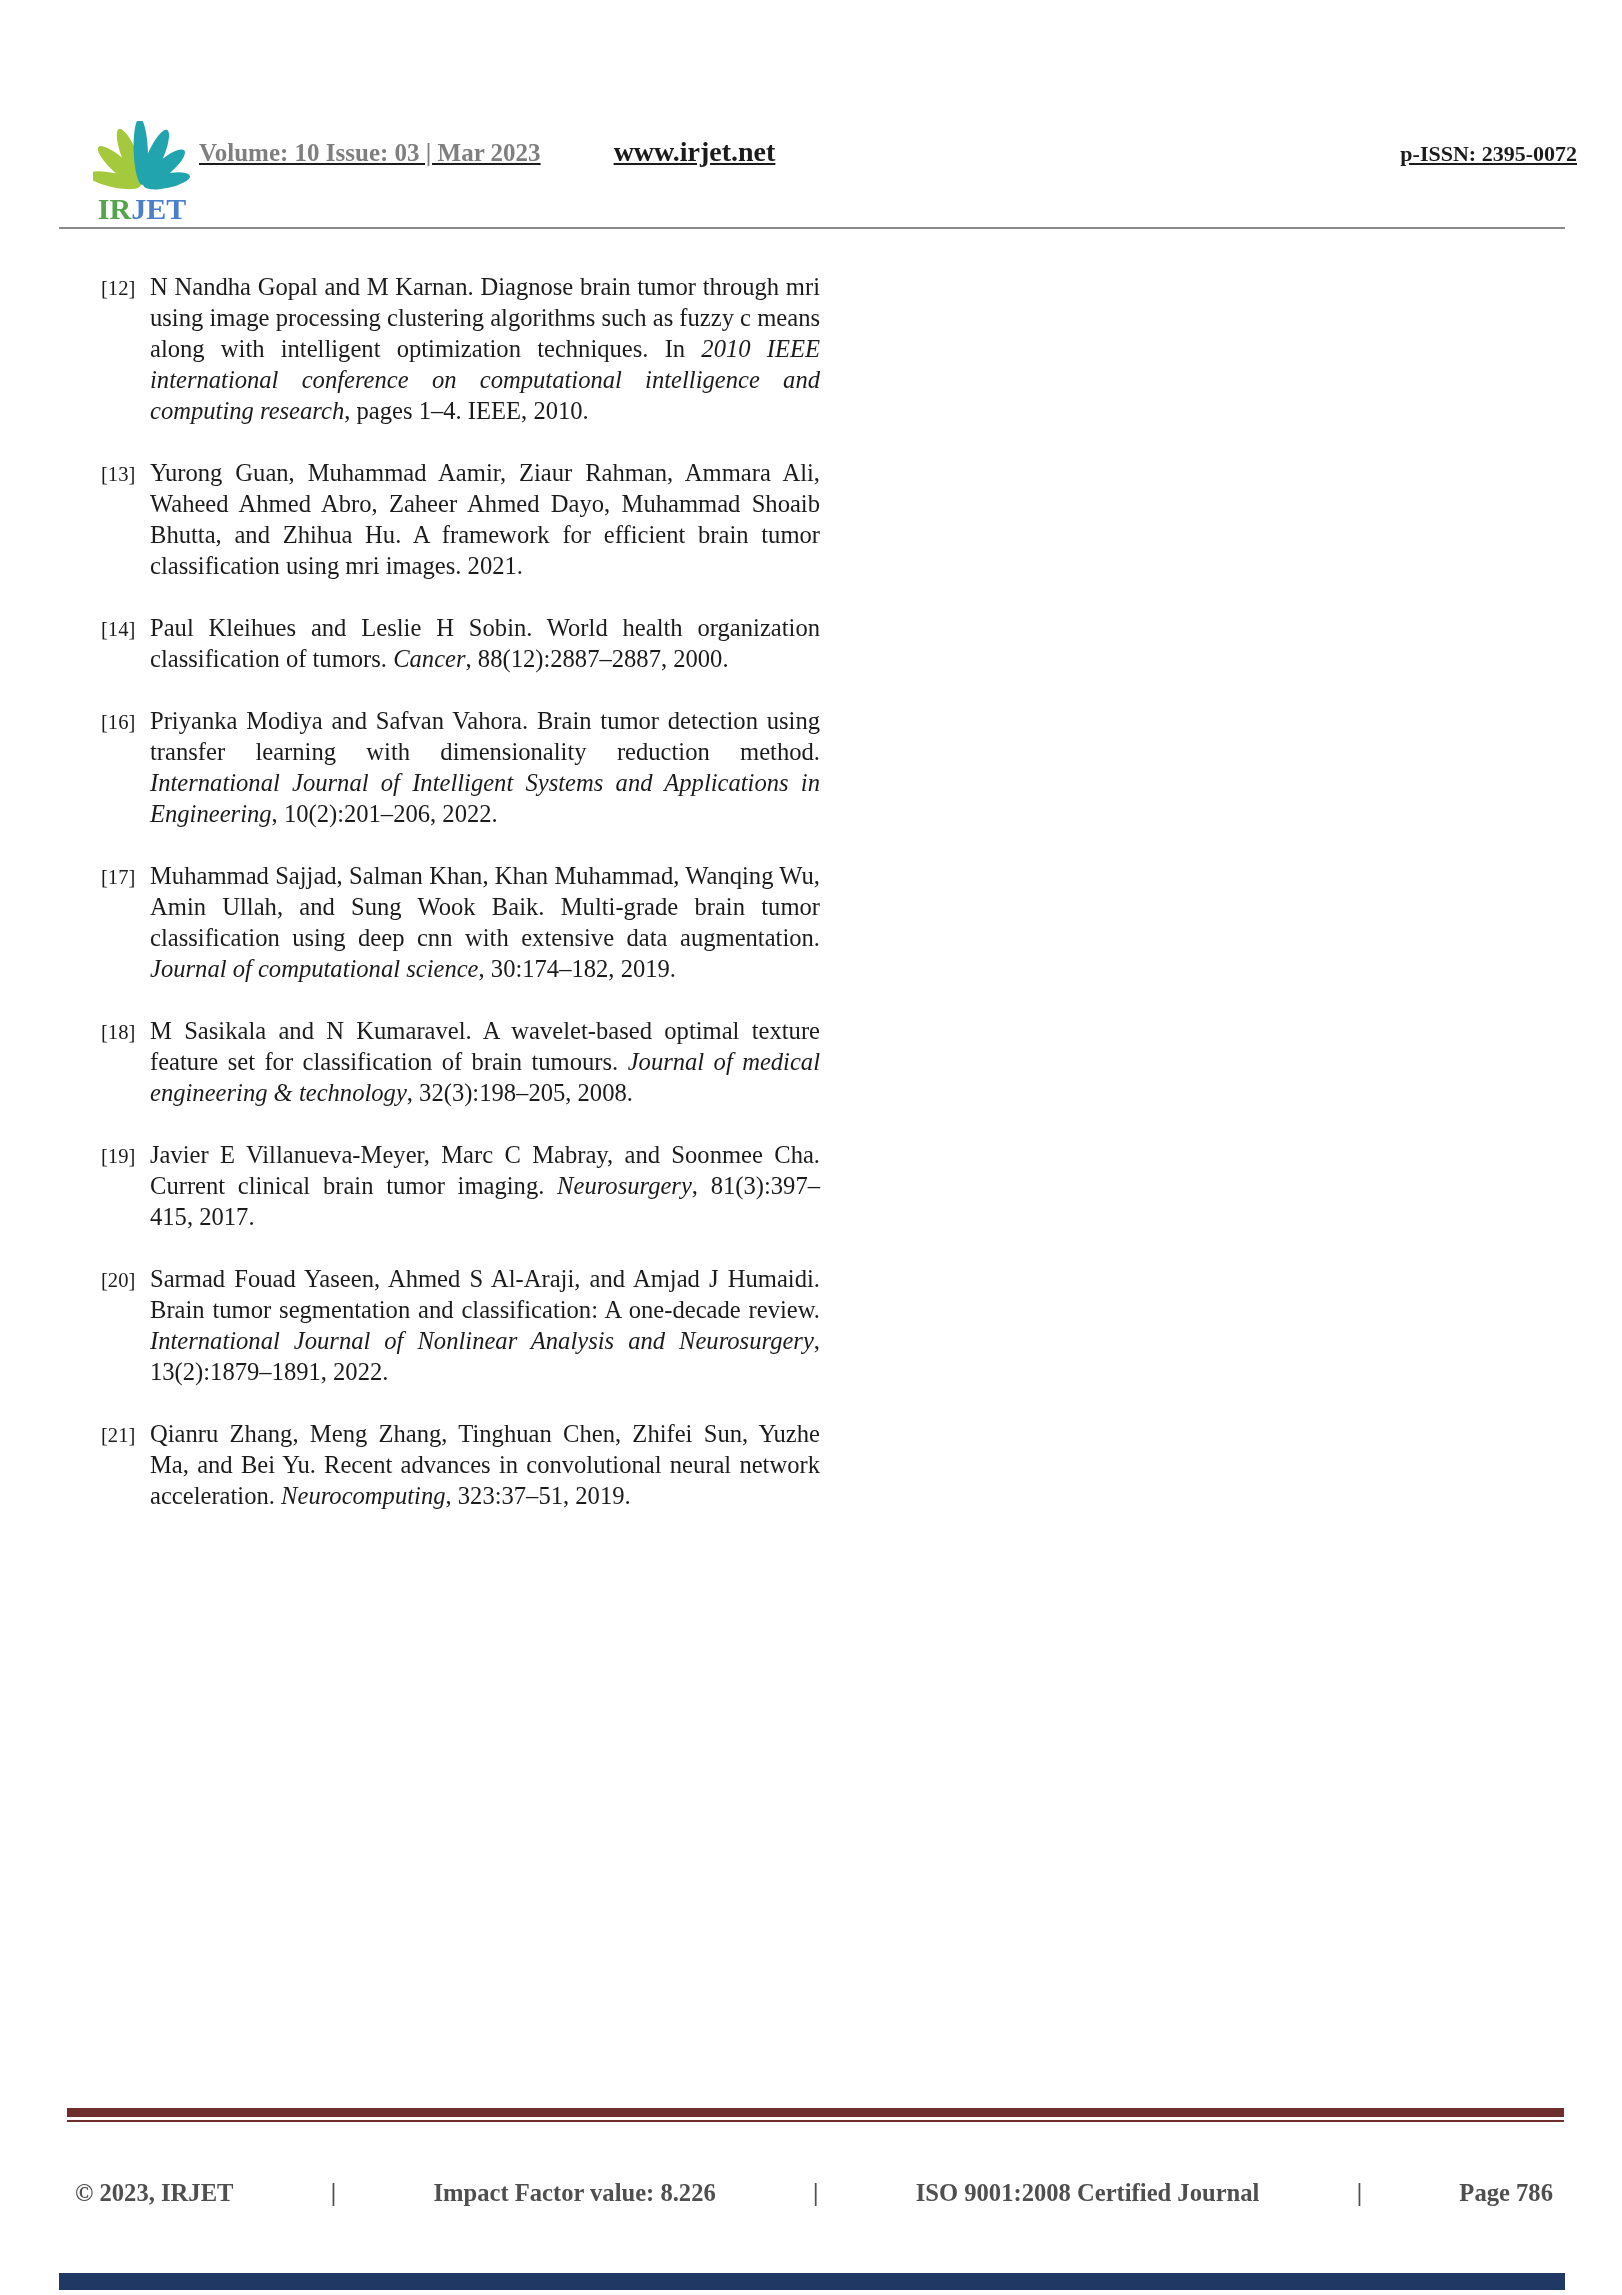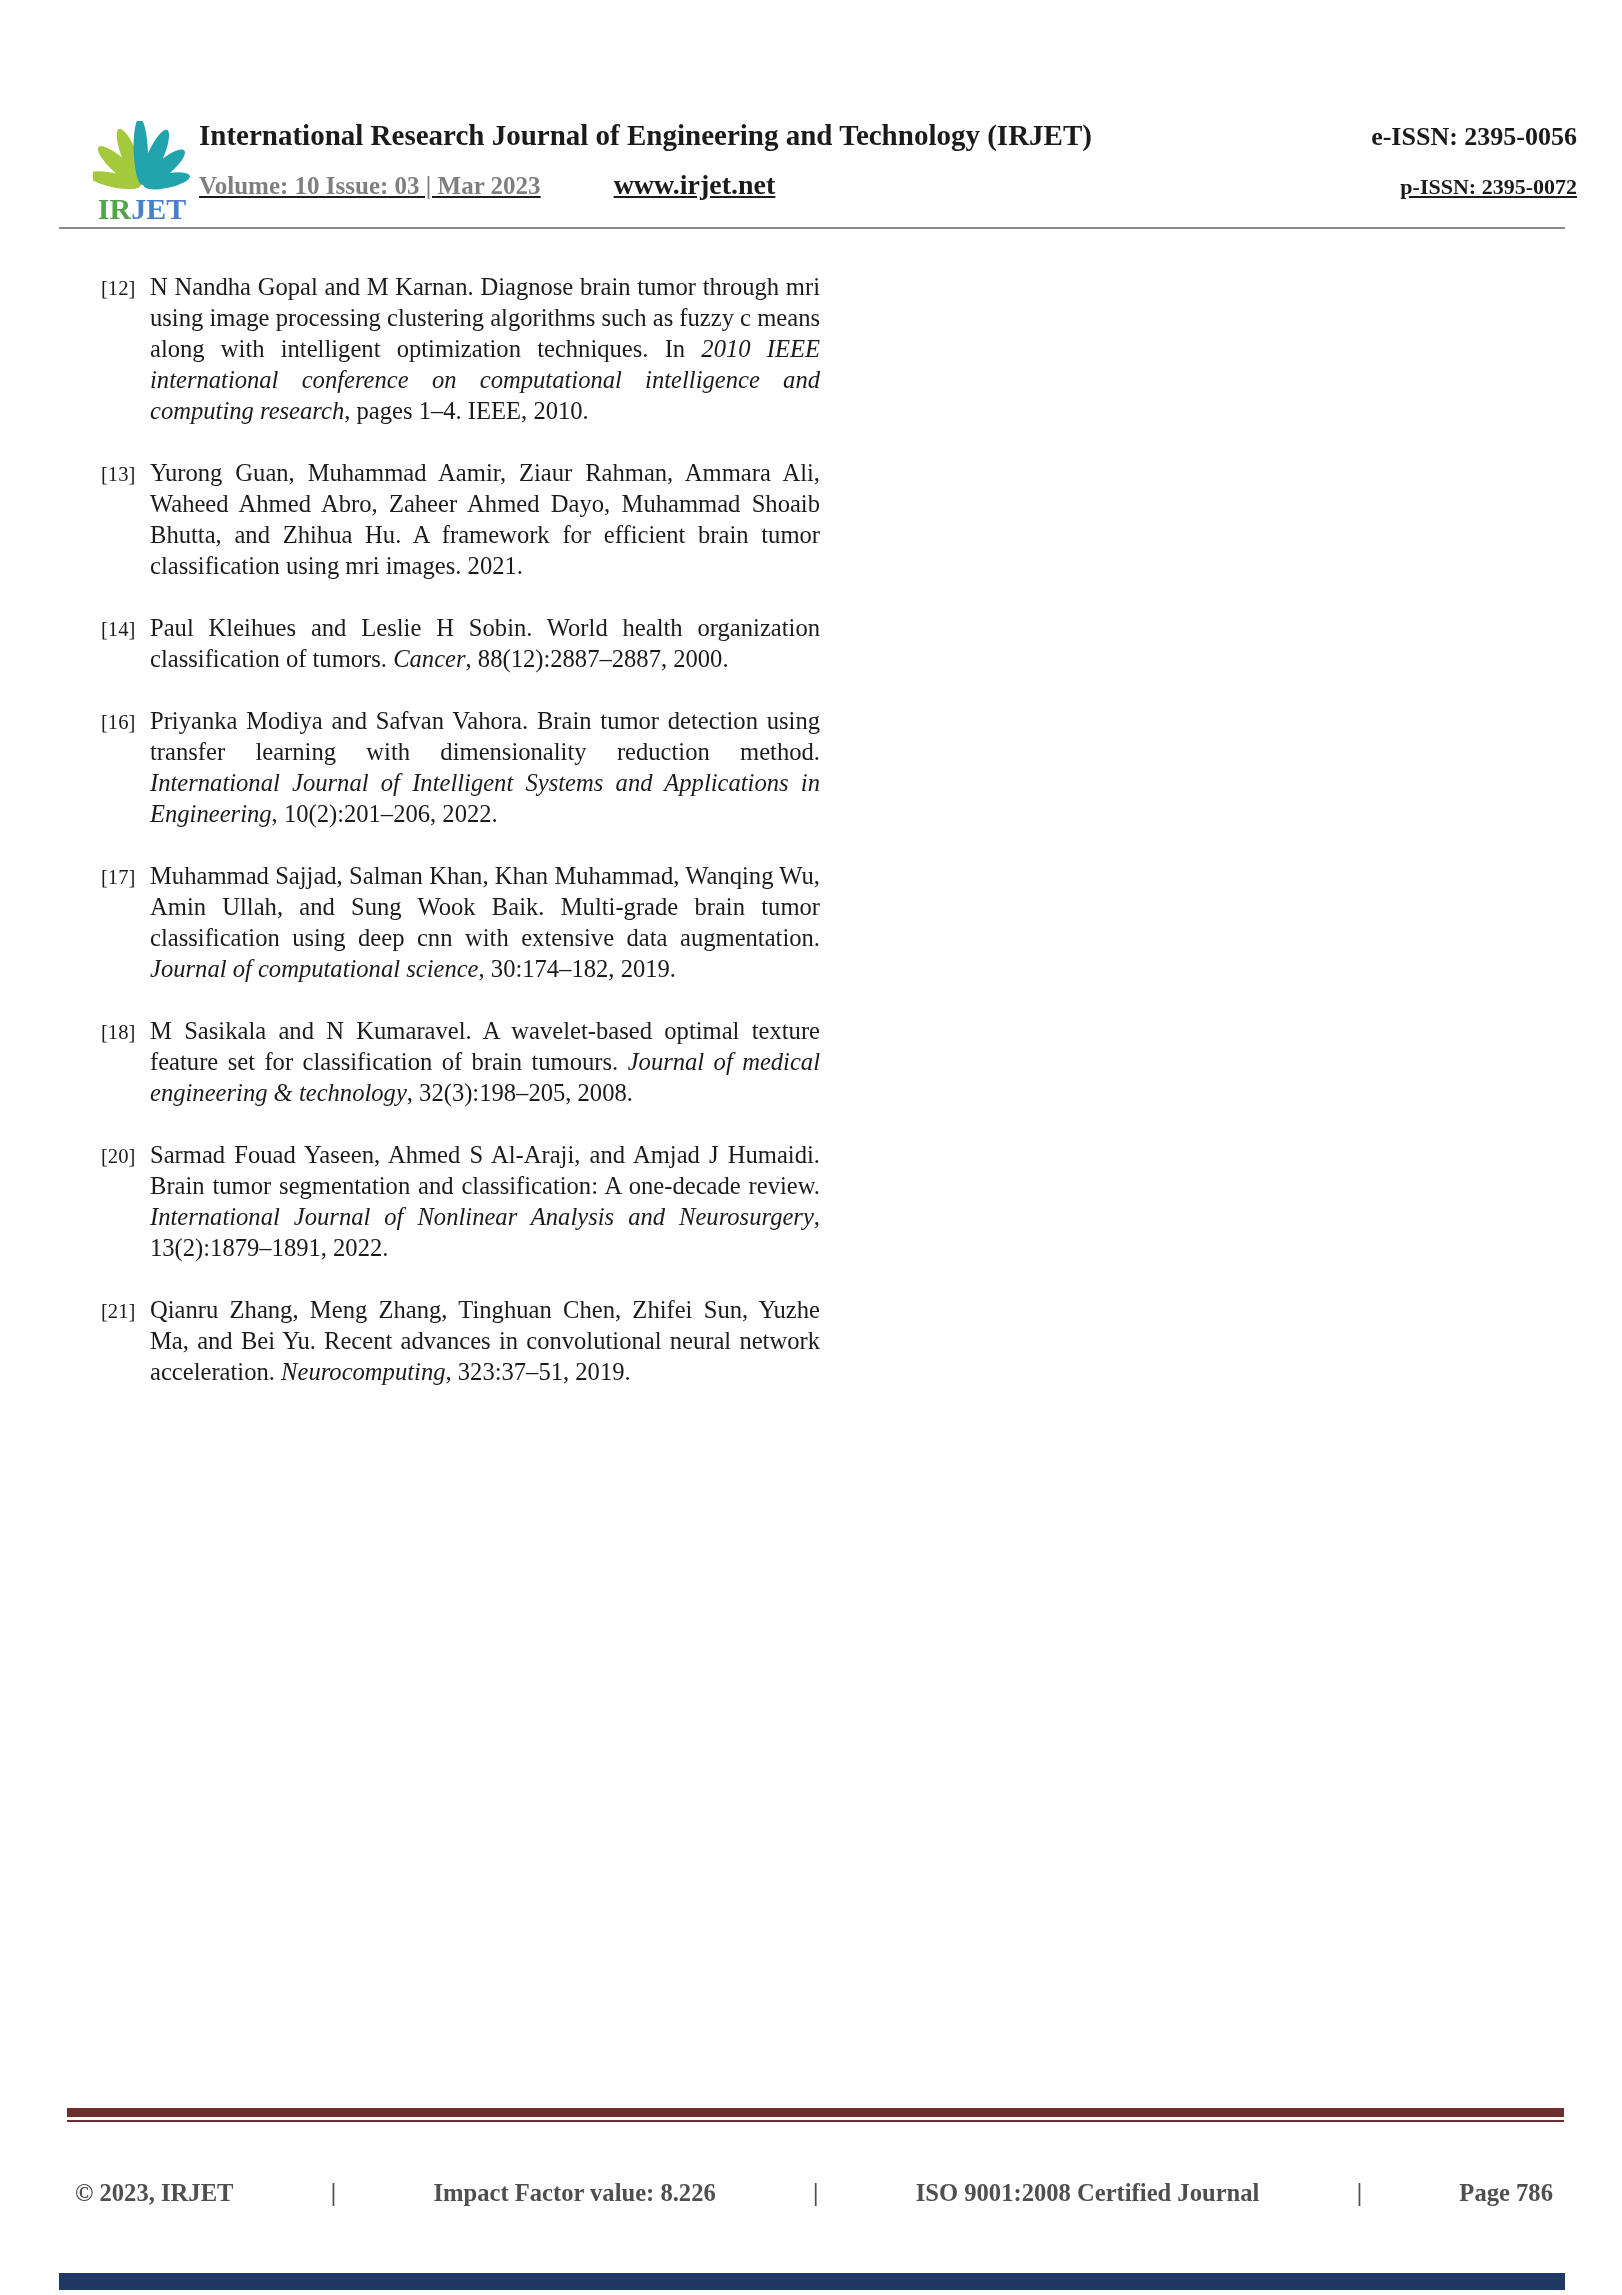--- a/index.html
+++ b/index.html
@@ -55,24 +55,20 @@
         <ellipse cx="0" cy="0" rx="10" ry="36" fill="var(--leaf-green)" transform="translate(62,82) rotate(-48) translate(0,-38)"></ellipse>
         <ellipse cx="0" cy="0" rx="10" ry="38" fill="var(--leaf-green)" transform="translate(62,82) rotate(-22) translate(0,-40)"></ellipse>
         <ellipse cx="0" cy="0" rx="9" ry="42" fill="var(--leaf-teal)" transform="translate(62,82) rotate(-2)  translate(0,-44)"></ellipse>
         <ellipse cx="0" cy="0" rx="10" ry="38" fill="var(--leaf-teal)" transform="translate(62,82) rotate(24)  translate(0,-40)"></ellipse>
         <ellipse cx="0" cy="0" rx="10" ry="34" fill="var(--leaf-teal)" transform="translate(62,82) rotate(50)  translate(0,-36)"></ellipse>
         <ellipse cx="0" cy="0" rx="9" ry="30" fill="var(--leaf-teal)" transform="translate(62,82) rotate(78)  translate(0,-32)"></ellipse>
       </g>
       <text x="62" y="124" text-anchor="middle" font-family="Liberation Serif, serif" font-weight="bold" font-size="38"><tspan fill="var(--ir-green)">IR</tspan><tspan fill="var(--jet-blue)">JET</tspan></text>
     </svg>
     <div class="header-text">
-      <div class="hrow1">
-        <span class="journal-title">International Research Journal of Engineering and Technology (IRJET)</span>
-        <span class="eissn">e-ISSN: 2395-0056</span>
-      </div>
       <div class="hrow2">
         <span class="volume">Volume: 10 Issue: 03 | Mar 2023</span>
         <span class="website">www.irjet.net</span>
         <span class="pissn">p-ISSN: 2395-0072</span>
       </div>
     </div>
   </div>
   <div class="header-rule"></div>
 
   <div class="refs">
@@ -94,20 +90,24 @@
       </div>
       <div class="ref">
         <span class="ref-num">[17]</span>
         <div class="ref-body"><span>Muhammad Sajjad, Salman Khan, Khan Muhammad, Wanqing Wu, Amin Ullah, and Sung Wook Baik. Multi-grade brain tumor classification using deep cnn with extensive data augmentation. </span><em>Journal of computational science</em><span>, 30:174–182, 2019.</span></div>
       </div>
       <div class="ref">
         <span class="ref-num">[18]</span>
         <div class="ref-body"><span>M Sasikala and N Kumaravel. A wavelet-based optimal texture feature set for classification of brain tumours. </span><em>Journal of medical engineering &amp; technology</em><span>, 32(3):198–205, 2008.</span></div>
       </div>
       <div class="ref">
+        <span class="ref-num">[19]</span>
+        <div class="ref-body"><span>Javier E Villanueva-Meyer, Marc C Mabray, and Soonmee Cha. Current clinical brain tumor imaging. </span><em>Neurosurgery</em><span>, 81(3):397–415, 2017.</span></div>
+      </div>
+      <div class="ref">
         <span class="ref-num">[20]</span>
         <div class="ref-body"><span>Sarmad Fouad Yaseen, Ahmed S Al-Araji, and Amjad J Humaidi. Brain tumor segmentation and classification: A one-decade review. </span><em>International Journal of Nonlinear Analysis and Neurosurgery</em><span>, 13(2):1879–1891, 2022.</span></div>
       </div>
       <div class="ref">
         <span class="ref-num">[21]</span>
         <div class="ref-body"><span>Qianru Zhang, Meng Zhang, Tinghuan Chen, Zhifei Sun, Yuzhe Ma, and Bei Yu. Recent advances in convolutional neural network acceleration. </span><em>Neurocomputing</em><span>, 323:37–51, 2019.</span></div>
       </div>
     </div>
 
   <div class="footer-rule">

